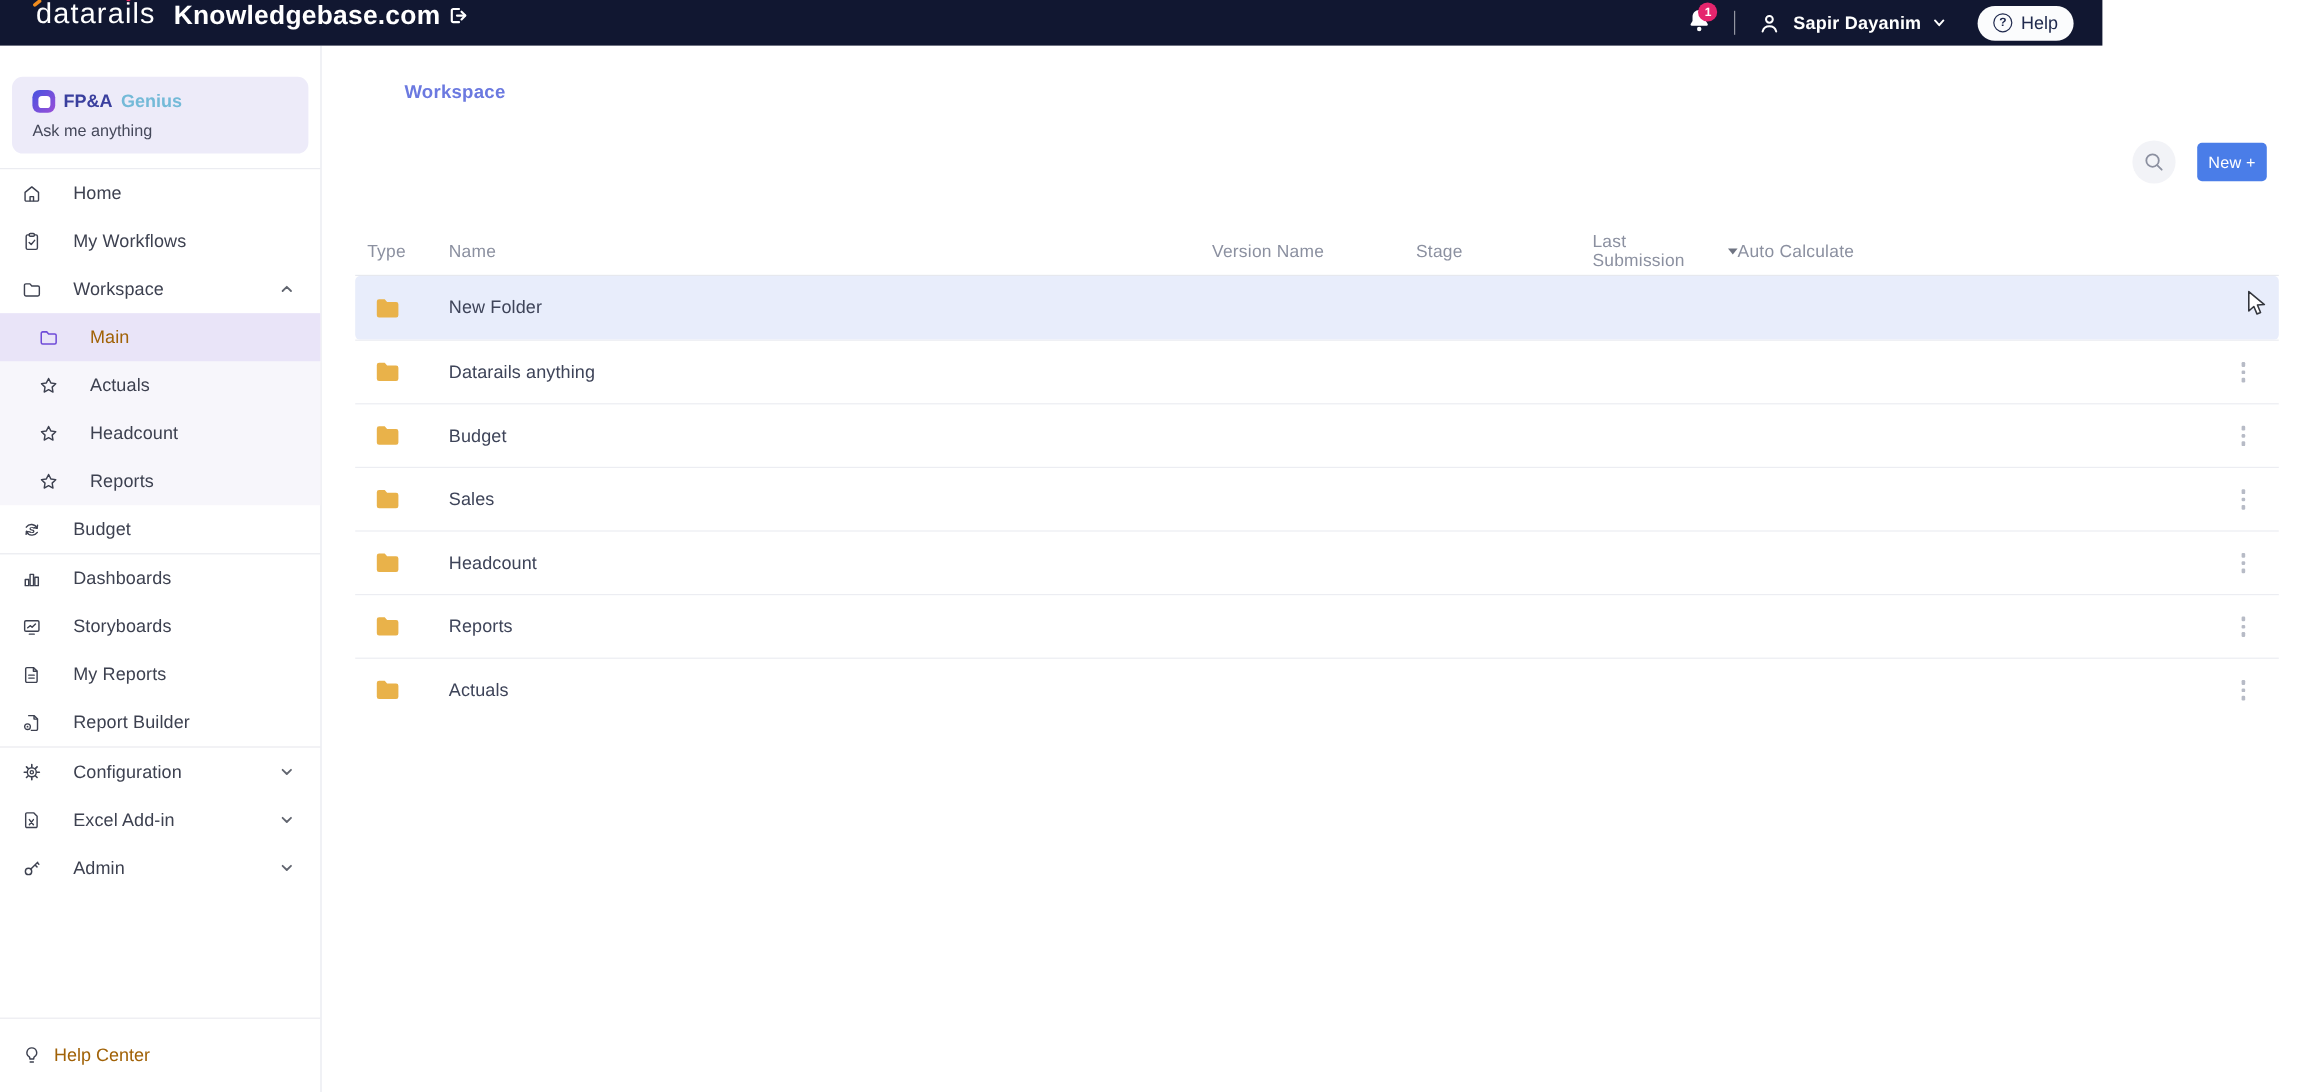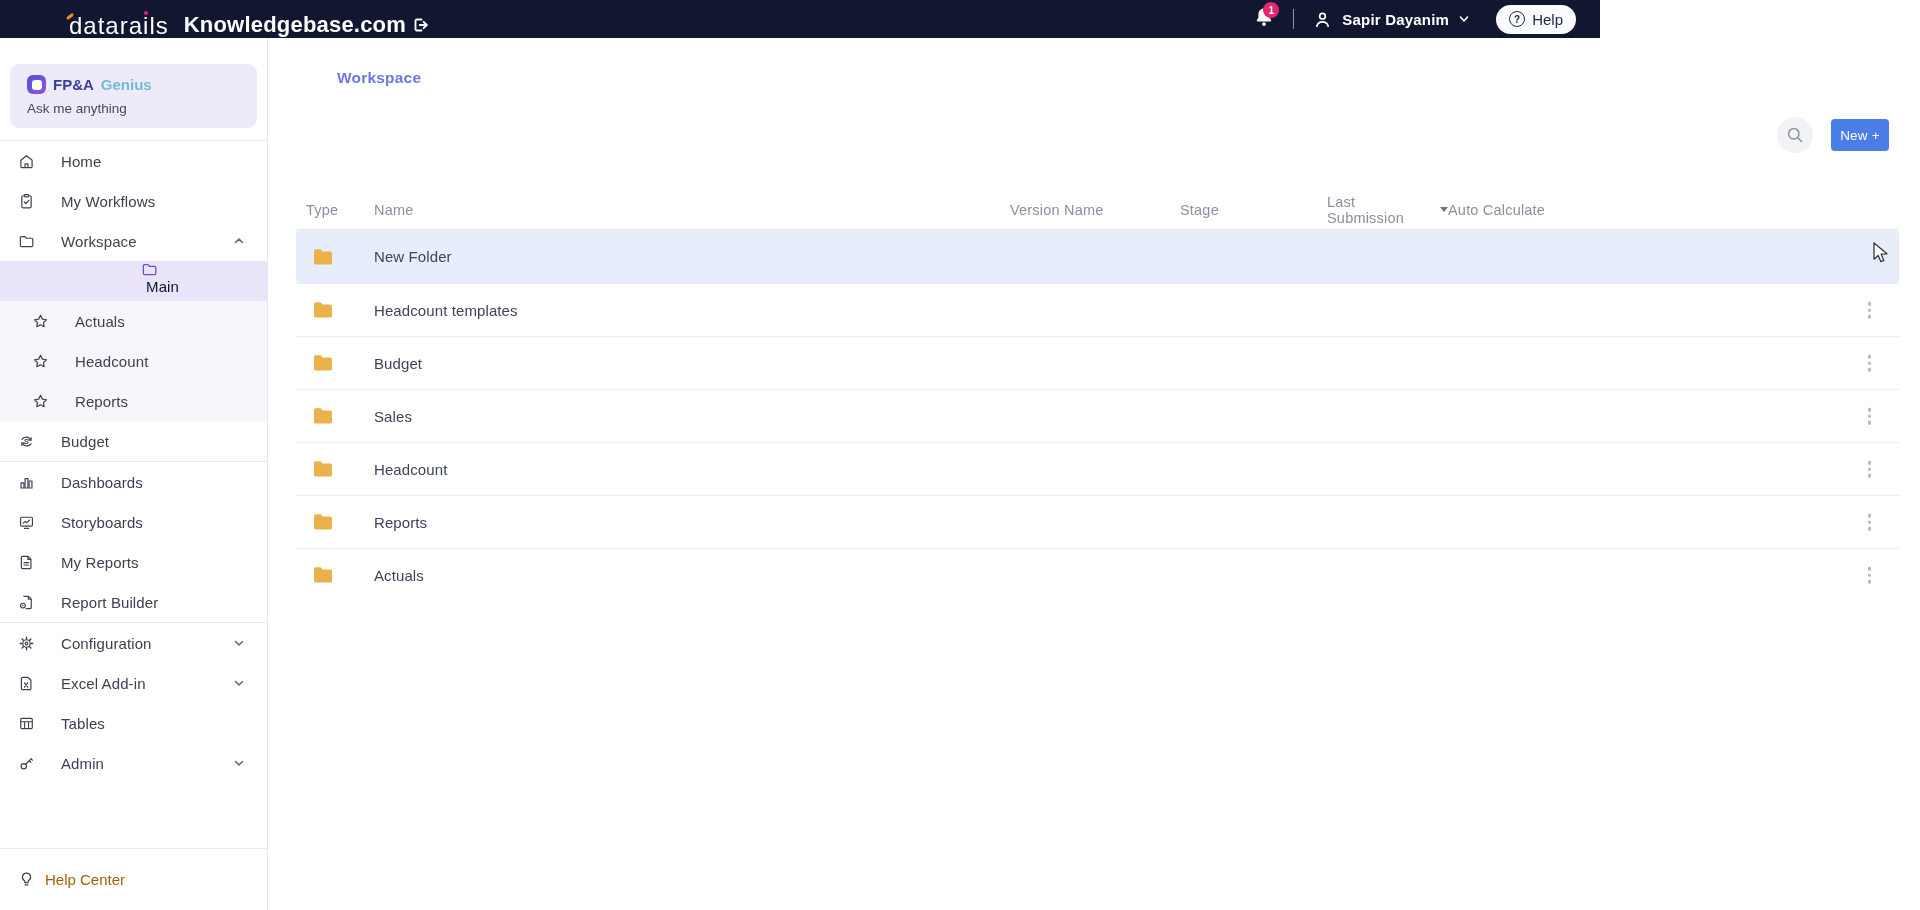--- a/index.html
+++ b/index.html
@@ -1,22 +1,22 @@
 <!DOCTYPE html>
 <html><head>
 <meta charset="utf-8">
 <style>
   * { margin:0; padding:0; box-sizing:border-box; }
   html,body { width:1920px; height:910px; }
   body { font-family:"Liberation Sans", sans-serif; background:#fff; overflow:hidden; }
   .page { position:relative; width:1920px; height:910px; background:#fff; }
 
   
-  .topbar { position:absolute; left:0; top:0; width:1600px; height:38px;
-    background:#111731; display:flex; align-items:flex-end; z-index:30;padding-left:39px; }
+  .topbar { position:absolute; left:0; top:0; width:1752px; height:38px;
+    background:#111731; display:flex; align-items:flex-start; z-index:30; }
   .logo { position:relative; margin-left:30px; display:flex; align-items:center; cursor:pointer; }
   .logo-text { color:#fff; font-size:24px; font-weight:500; letter-spacing:1px; line-height:1; }
   .logo-accent { position:absolute; left:-3px; top:1px; width:8px; height:3px;
     background:#f08c1e; border-radius:2px; transform:rotate(-38deg); }
   .logo-i { position:relative; }
   .logo-i::after { content:""; position:absolute; left:1px; top:-1px; width:4px; height:4px;
     border-radius:50%; background:#e5245e; }
   .kb-link { display:flex; align-items:center; gap:7px; margin-left:15px; cursor:pointer; text-decoration:none; }
   .kb-label { color:#fff; font-size:22px; font-weight:700; letter-spacing:.2px; }
   .topbar-right { position:absolute; right:24px; top:0; height:38px; display:flex; align-items:center; }
@@ -47,21 +47,21 @@
   .genius-light { color:#74bad8; font-size:15px; font-weight:600; }
   .genius-sub { margin-top:7px; color:#45485a; font-size:13.5px; }
   .nav { display:flex; flex-direction:column; }
   .nav-item { position:relative; height:40px; display:flex; align-items:center;
     padding-left:18px; cursor:pointer; color:#3d4150; }
   .nav-item .nav-label { font-size:15px; margin-left:26px; letter-spacing:.1px; }
   .nav-item svg.nico { flex:0 0 auto; }
   .nav-item .chev { position:absolute; right:22px; }
   .nav-sub-group { background:#f7f6fb; }
   .nav-item.sub { padding-left:32px; }
-  .nav-item.selected { background:#e9e4f8; color:#0f172a;flex-direction:column; }
+  .nav-item.selected { background:#e9e4f8; color:#a16207; }
   .nav-item.selected .nav-label { font-weight:500; }
   .nav-divider { height:1px; background:#e9eaef; }
   .sidebar-spacer { flex:1; }
   .help-center { height:62px; border-top:1px solid #ebecf1; display:flex; align-items:center;
     padding-left:18px; cursor:pointer; color:#a16207; }
   .help-center .nav-label { font-size:15px; margin-left:10px; }
 
   
   .breadcrumb { position:absolute; left:337px; top:69px; color:#6b79e0; font-size:15.5px;
     font-weight:600; letter-spacing:.2px; cursor:pointer; }
@@ -270,27 +270,20 @@
         <svg class="nico" width="17" height="17" viewBox="0 0 20 20">
           <path d="M5.2 2.8h6.6l3.4 3.4V16a1.2 1.2 0 0 1-1.2 1.2H5.2A1.2 1.2 0 0 1 4 16V4a1.2 1.2 0 0 1 1.2-1.2Z" fill="none" stroke="#3d4150" stroke-width="1.4" stroke-linejoin="round"></path>
           <path d="m7.6 9.4 4 5M11.6 9.4l-4 5" stroke="#3d4150" stroke-width="1.4" stroke-linecap="round"></path>
         </svg>
         <span class="nav-label">Excel Add-in</span>
         <svg class="chev" width="12" height="12" viewBox="0 0 12 12">
           <polyline points="2.5,4.5 6,8 9.5,4.5" fill="none" stroke="#61656f" stroke-width="1.5" stroke-linecap="round" stroke-linejoin="round"></polyline>
         </svg>
       </div>
 
-      <div class="nav-item">
-        <svg class="nico" width="17" height="17" viewBox="0 0 20 20">
-          <rect x="3.2" y="4" width="13.6" height="12" rx="1.3" fill="none" stroke="#3d4150" stroke-width="1.4"></rect>
-          <path d="M3.2 8h13.6M7.8 8v8M12.4 8v8" stroke="#3d4150" stroke-width="1.3"></path>
-        </svg>
-        <span class="nav-label">Tables</span>
-      </div>
 
       <div class="nav-item">
         <svg class="nico" width="17" height="17" viewBox="0 0 20 20">
           <circle cx="6.8" cy="13.2" r="3.1" fill="none" stroke="#3d4150" stroke-width="1.4"></circle>
           <path d="M9.1 10.9 15.8 4.2M13.2 6.8l1.9 1.9M15.4 4.6l1.5 1.5" stroke="#3d4150" stroke-width="1.4" stroke-linecap="round"></path>
         </svg>
         <span class="nav-label">Admin</span>
         <svg class="chev" width="12" height="12" viewBox="0 0 12 12">
           <polyline points="2.5,4.5 6,8 9.5,4.5" fill="none" stroke="#61656f" stroke-width="1.5" stroke-linecap="round" stroke-linejoin="round"></polyline>
         </svg>
@@ -343,21 +336,21 @@
         <div></div>
         <div></div>
     </div>
 
     <div class="trow">
       <div class="cell-type">
         <svg width="22" height="18" viewBox="0 0 22 18">
           <path d="M2 3.2A1.9 1.9 0 0 1 3.9 1.3h4.7l2 2.3h7.5A1.9 1.9 0 0 1 20 5.5v9.2a1.9 1.9 0 0 1-1.9 1.9H3.9A1.9 1.9 0 0 1 2 14.7Z" fill="#e9b24a"></path>
         </svg>
       </div>
-      <div class="cell-name">Headcount templates</div>
+      <div class="cell-name">Datarails anything</div>
       <div></div>
         <div></div>
         <div></div>
         <div></div>
       <div class="kebab">
           <i></i>
           <i></i>
           <i></i>
         </div>
     </div>

